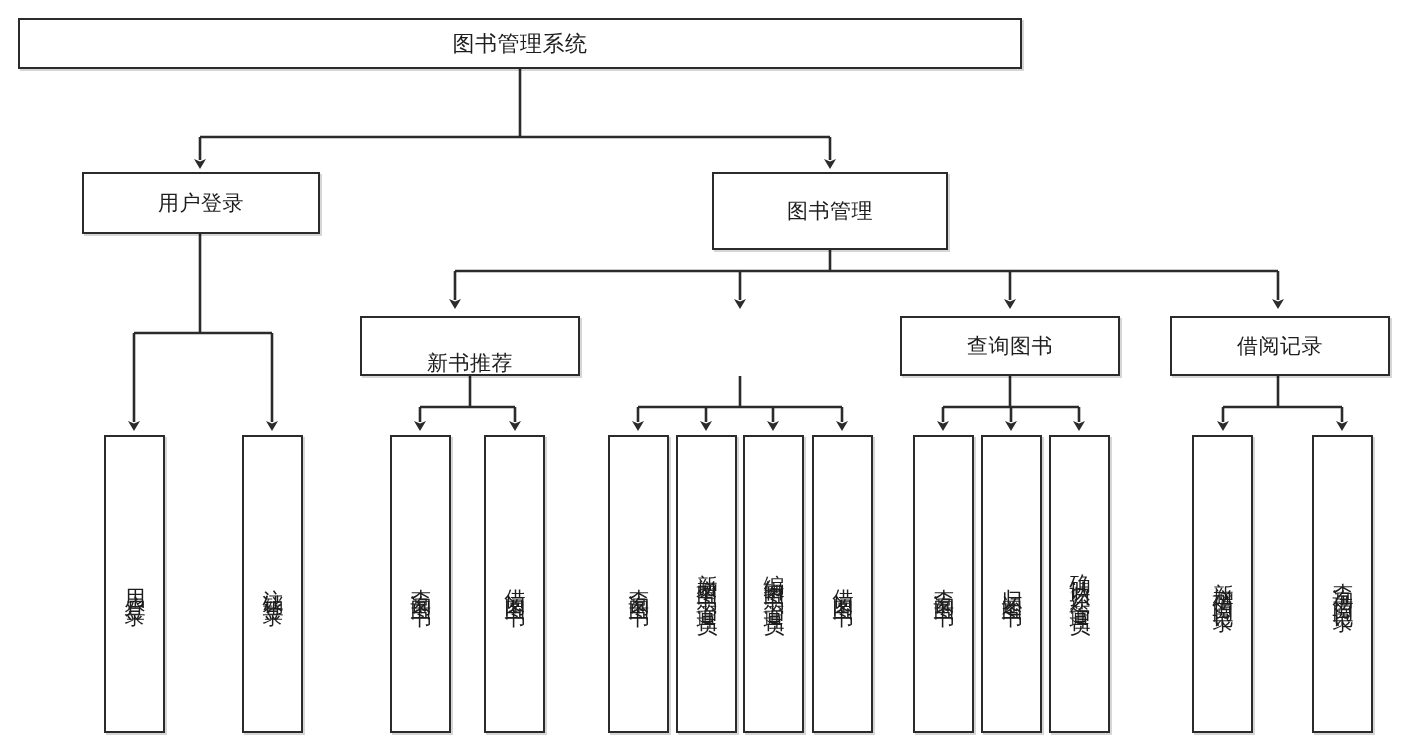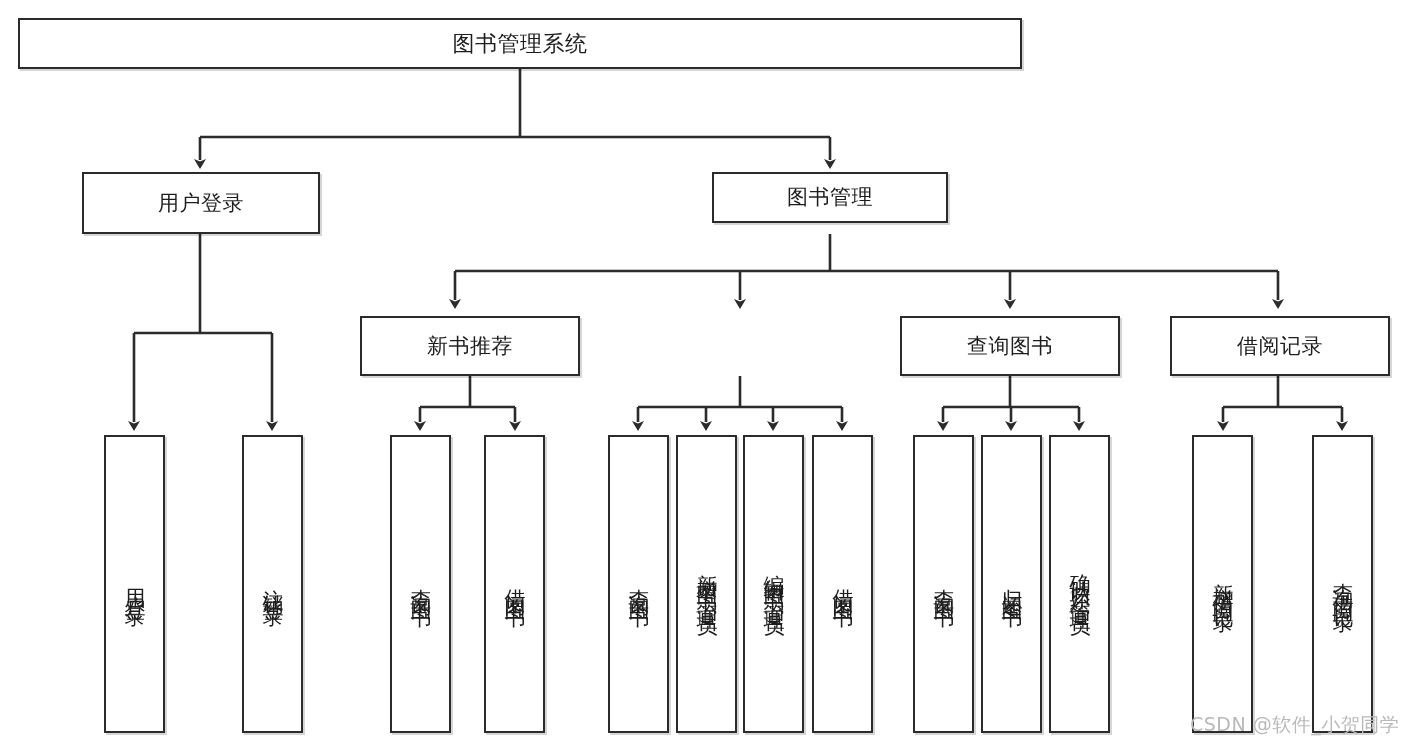--- a/index.html
+++ b/index.html
@@ -122,25 +122,25 @@
     </g>
   </svg>
 
   <div class="node h-node root" style="left:18px;top:18px;width:1004px;height:51px;">
     <span class="lbl">图书管理系统</span>
   </div>
 
   <div class="node h-node" style="left:82px;top:172px;width:238px;height:62px;">
     <span class="lbl">用户登录</span>
   </div>
-  <div class="node h-node" style="left:712px;top:172px;width:236px;height:51px;">
+  <div class="node h-node" style="left:712px;top:172px;width:236px;height:78px;">
     <span class="lbl">图书管理</span>
   </div>
 
-  <div class="node h-node" style="left:360px;top:316px;width:220px;height:60px;">
+  <div class="node h-node" style="left:360px;top:316px;width:220px;height:60px;align-items:flex-end;">
     <span class="lbl">新书推荐</span>
   </div>
   <div class="node h-node" style="left:900px;top:316px;width:220px;height:60px;">
     <span class="lbl">查询图书</span>
   </div>
   <div class="node h-node" style="left:1170px;top:316px;width:220px;height:60px;">
     <span class="lbl">借阅记录</span>
   </div>
 
   <div class="node v-node" style="left:104px;top:435px;width:61px;height:298px;">
@@ -180,14 +180,13 @@
     <span class="lbl">确认归还（管理员）</span>
   </div>
 
   <div class="node v-node" style="left:1192px;top:435px;width:61px;height:298px;">
     <span class="lbl">新增借阅记录</span>
   </div>
   <div class="node v-node" style="left:1312px;top:435px;width:61px;height:298px;">
     <span class="lbl">查询借阅记录</span>
   </div>
 
-  <div id="watermark">CSDN @软件_小贺同学</div>
 </div>
 
 </body></html>

